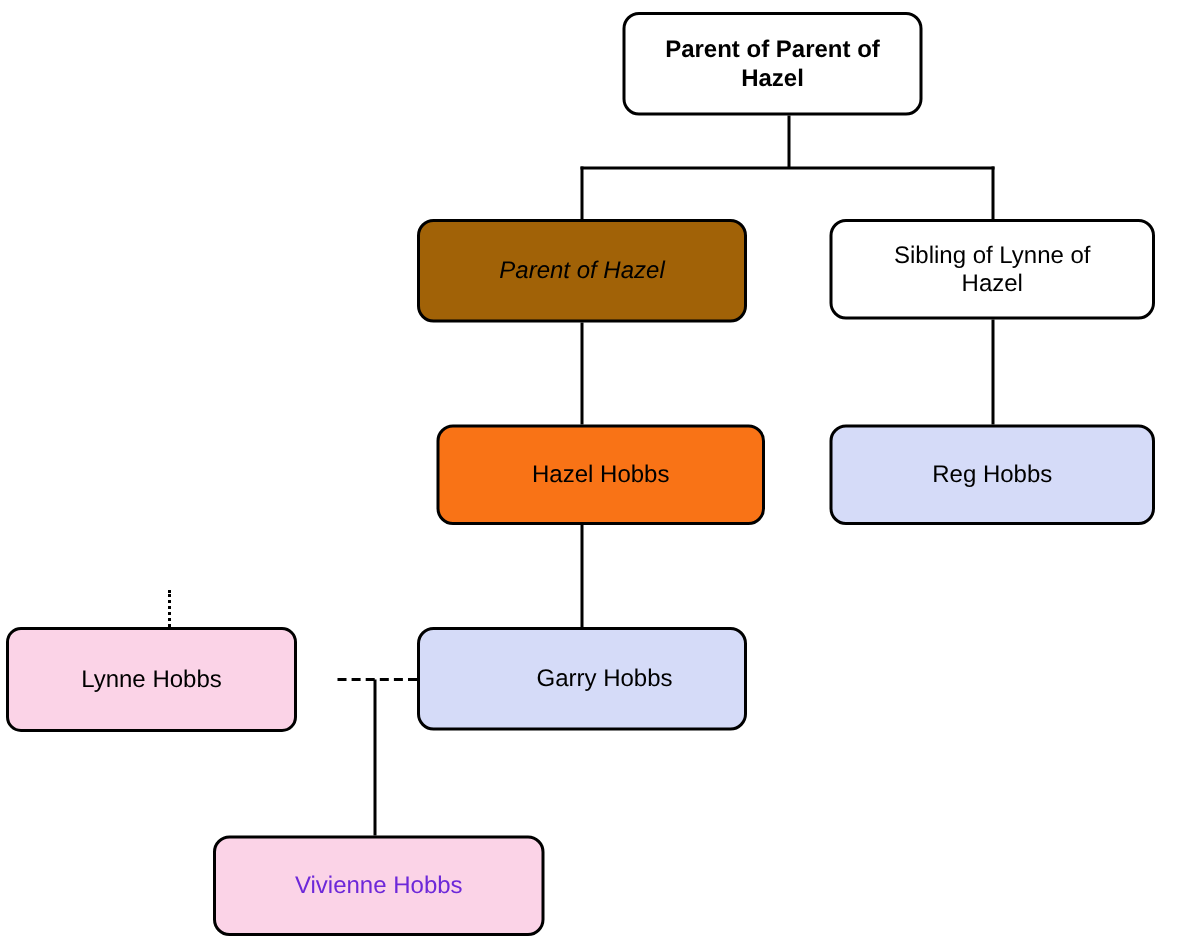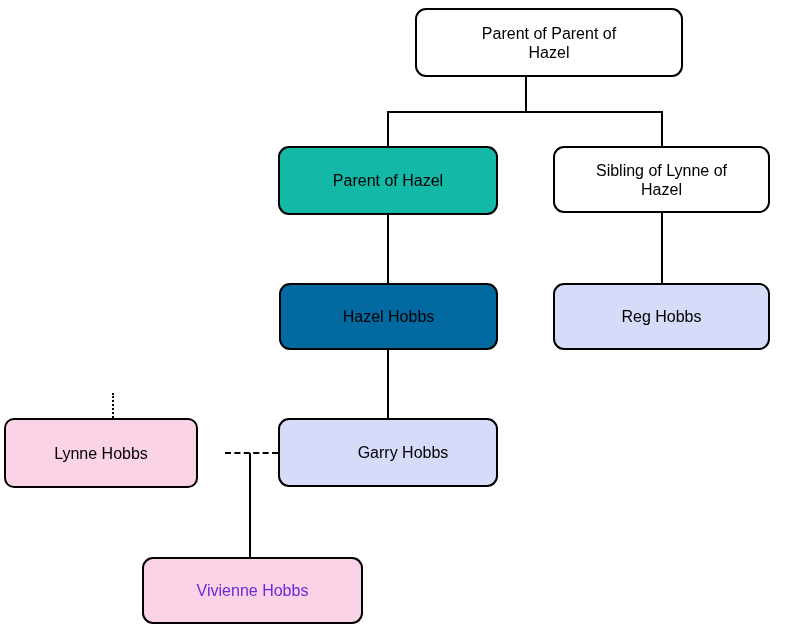--- a/index.html
+++ b/index.html
@@ -39,21 +39,21 @@
     position: absolute;
     background: transparent;
     border-top: 2px dashed #000000;
   }
   .edge-dotted {
     position: absolute;
     background: transparent;
     border-left: 2px dotted #000000;
   }
   
-  .pos-grandparent { left: 415px; top: 8px;   width: 268px; height: 69px; }
+  .pos-grandparent { left: 415px; top: 8px;   width: 200px; height: 69px; font-weight: bold; }
   .pos-parent      { left: 278px; top: 146px; width: 220px; height: 69px; }
   .pos-sibling     { left: 553px; top: 146px; width: 217px; height: 67px; }
   .pos-hazel       { left: 279px; top: 283px; width: 219px; height: 67px; }
   .pos-reg         { left: 553px; top: 283px; width: 217px; height: 67px; }
   .pos-lynne       { left: 4px;   top: 418px; width: 194px; height: 70px; border-radius: 10px; }
   .pos-garry       { left: 278px; top: 418px; width: 220px; height: 69px; }
   .pos-vivienne    { left: 142px; top: 557px; width: 221px; height: 67px; }
   
   .pos-edge-root-drop      { left: 525px; top: 77px;  width: 2px;   height: 35px; }
   .pos-edge-sibling-bar    { left: 387px; top: 111px; width: 276px; height: 2px; }
@@ -78,26 +78,26 @@
   <div class="edge pos-edge-parent-hazel"></div>
   <div class="edge pos-edge-sibling-reg"></div>
   <div class="edge pos-edge-hazel-garry"></div>
   <div class="edge-dotted pos-edge-lynne-stub"></div>
   <div class="edge-dashed pos-edge-partnership"></div>
   <div class="edge pos-edge-couple-viv"></div>
 
   <div class="node pos-grandparent" style="background: rgb(255, 255, 255);">Parent of Parent of
 Hazel</div>
 
-  <div class="node pos-parent" style="background: #14b8a6;">Parent of Hazel</div>
+  <div class="node pos-parent" style="background: #a16207; font-style: italic;">Parent of Hazel</div>
 
   <div class="node pos-sibling" style="background: rgb(255, 255, 255);">Sibling of Lynne of
 Hazel</div>
 
-  <div class="node pos-hazel" style="background: #0369a1;">Hazel Hobbs</div>
+  <div class="node pos-hazel" style="background: #f97316; margin-left: 12px;">Hazel Hobbs</div>
 
   <div class="node pos-reg" style="background: rgb(213, 219, 248);">Reg Hobbs</div>
 
   <div class="node pos-lynne" style="background: rgb(251, 211, 231);">Lynne Hobbs</div>
 
   <div class="node pos-garry" style="background: rgb(213, 219, 248); padding-left: 40px;">Garry Hobbs</div>
 
   <div class="node pos-vivienne" style="background: rgb(251, 211, 231); color: #6d28d9;">Vivienne Hobbs</div>
 
 </div>

